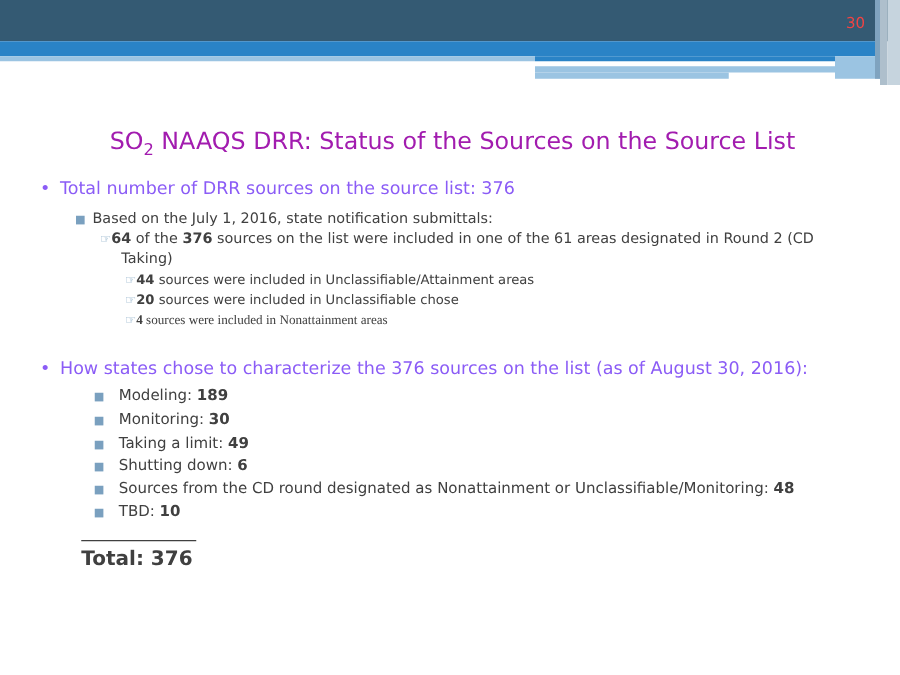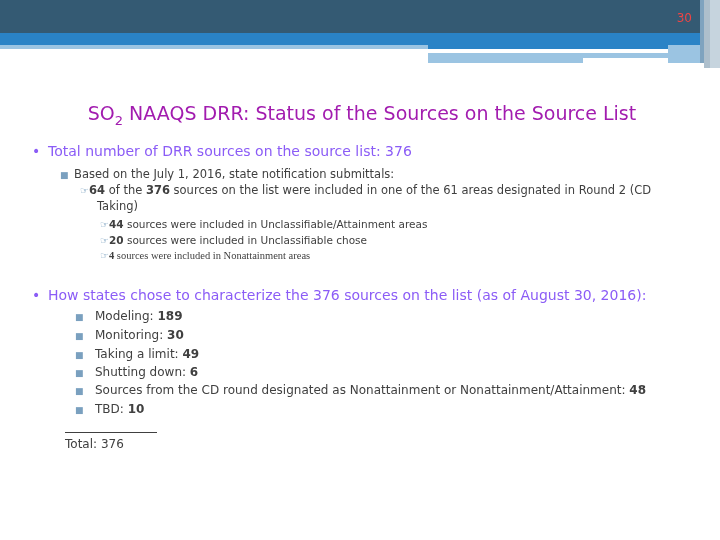--- a/index.html
+++ b/index.html
@@ -21,21 +21,21 @@
   .l1 .b{display:inline-block;width:16px;}
   .l2{position:absolute;left:60px;font-size:11.5px;color:#404040;}
   .l2 .b{color:#7aa0bf;display:inline-block;width:14px;font-size:9px;}
   .l3{position:absolute;left:80px;font-size:11.5px;color:#404040;}
   .l4{position:absolute;left:100px;font-size:10.5px;color:#404040;text-align:right;}
   .arr{color:#7aa0bf;font-size:10px;}
   .list{position:absolute;left:60px;font-size:12px;margin-left:15px;}
   .list .b{color:#7aa0bf;display:inline-block;width:20px;font-size:9px;}
   strong{font-weight:bold;}
   .rule{position:absolute;left:65px;top:432px;width:92px;height:1px;background:#404040;}
-  .total{position:absolute;left:65px;top:437px;font-size:12px;font-weight:normal;}
+  .total{position:absolute;left:65px;top:437px;font-size:16px;font-weight:bold;}
 </style>
 </head>
 <body>
 
 <div class="hdr"></div>
 <div class="band1"></div>
 <div class="band2"></div>
 <div class="band3"></div>
 <div class="bar-a"></div>
 <div class="bar-b"></div>
@@ -57,17 +57,17 @@
 <div class="l4" style="top:218px;"><span class="arr">☞</span><strong>44</strong><span> sources were included in Unclassifiable/Attainment areas</span></div>
 <div class="l4" style="top:234px;"><span class="arr">☞</span><strong>20</strong><span> sources were included in Unclassifiable chose</span></div>
 <div class="l4" style="top:250px;font-family:Liberation Serif, serif;"><span class="arr">☞</span><strong>4</strong><span> sources were included in Nonattainment areas</span></div>
 
 <div class="l1" style="top:287px;"><span class="b">•</span><span>How states chose to characterize the 376 sources on the list (as of August 30, 2016):</span></div>
 
 <div class="list" style="top:309px;"><span class="b">■</span><span>Modeling: </span><strong>189</strong></div>
 <div class="list" style="top:328px;"><span class="b">■</span><span>Monitoring: </span><strong>30</strong></div>
 <div class="list" style="top:347px;"><span class="b">■</span><span>Taking a limit: </span><strong>49</strong></div>
 <div class="list" style="top:365px;"><span class="b">■</span><span>Shutting down: </span><strong>6</strong></div>
-<div class="list" style="top:383px;"><span class="b">■</span><span>Sources from the CD round designated as Nonattainment or Nonattainment/Attainment: </span><strong>48</strong></div>
+<div class="list" style="top:383px;"><span class="b">■</span><span>Sources from the CD round designated as Nonattainment or Unclassifiable/Monitoring: </span><strong>48</strong></div>
 <div class="list" style="top:402px;"><span class="b">■</span><span>TBD: </span><strong>10</strong></div>
 
 <div class="rule"></div>
 <div class="total">Total: 376</div>
 
 </body></html>

